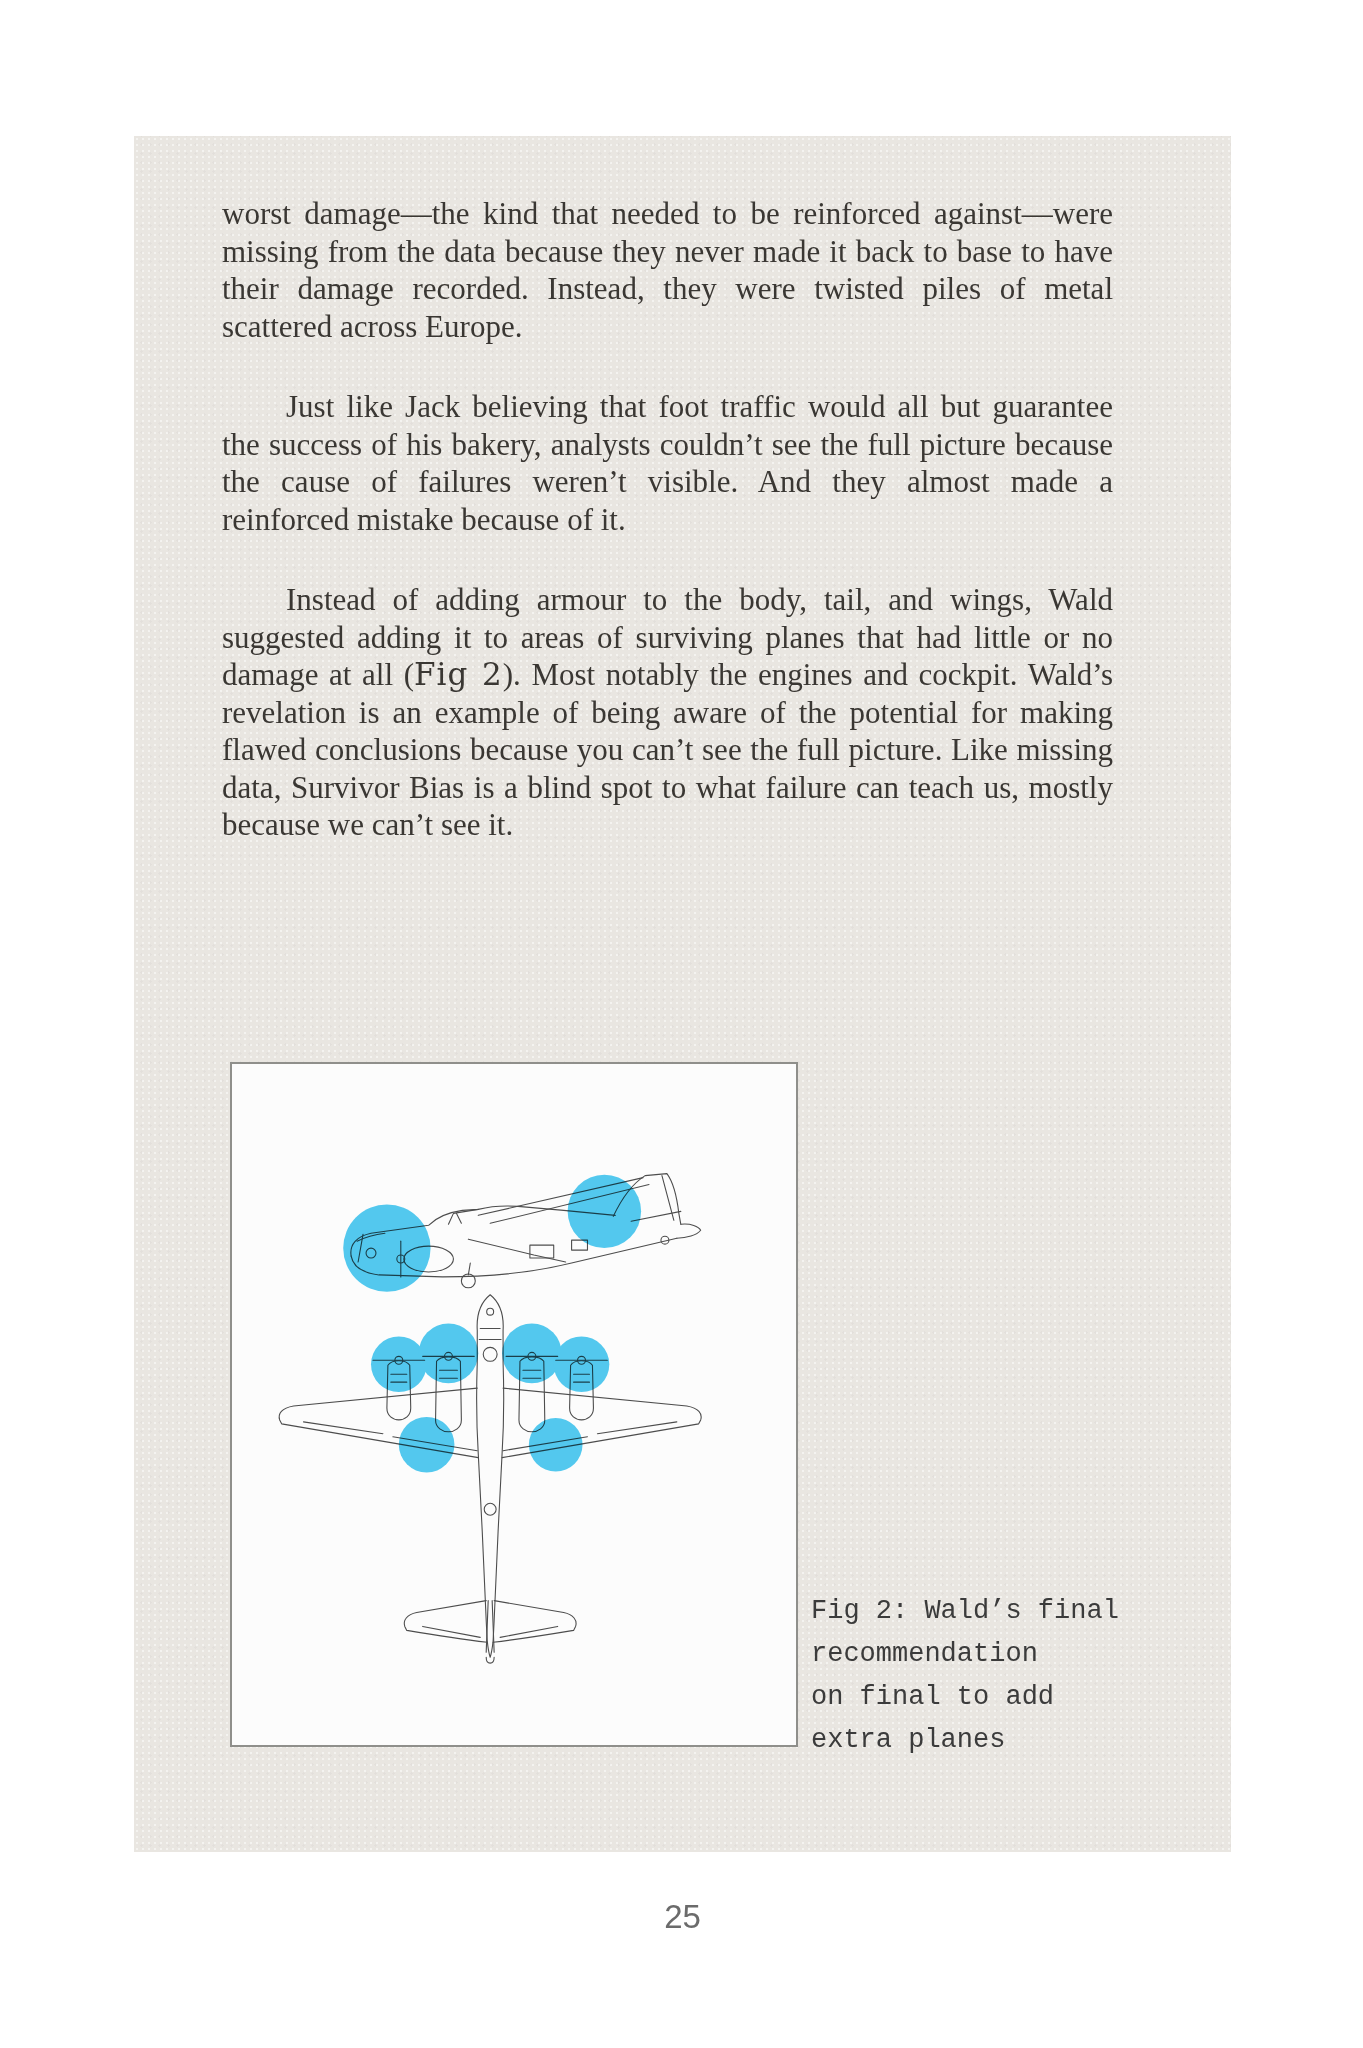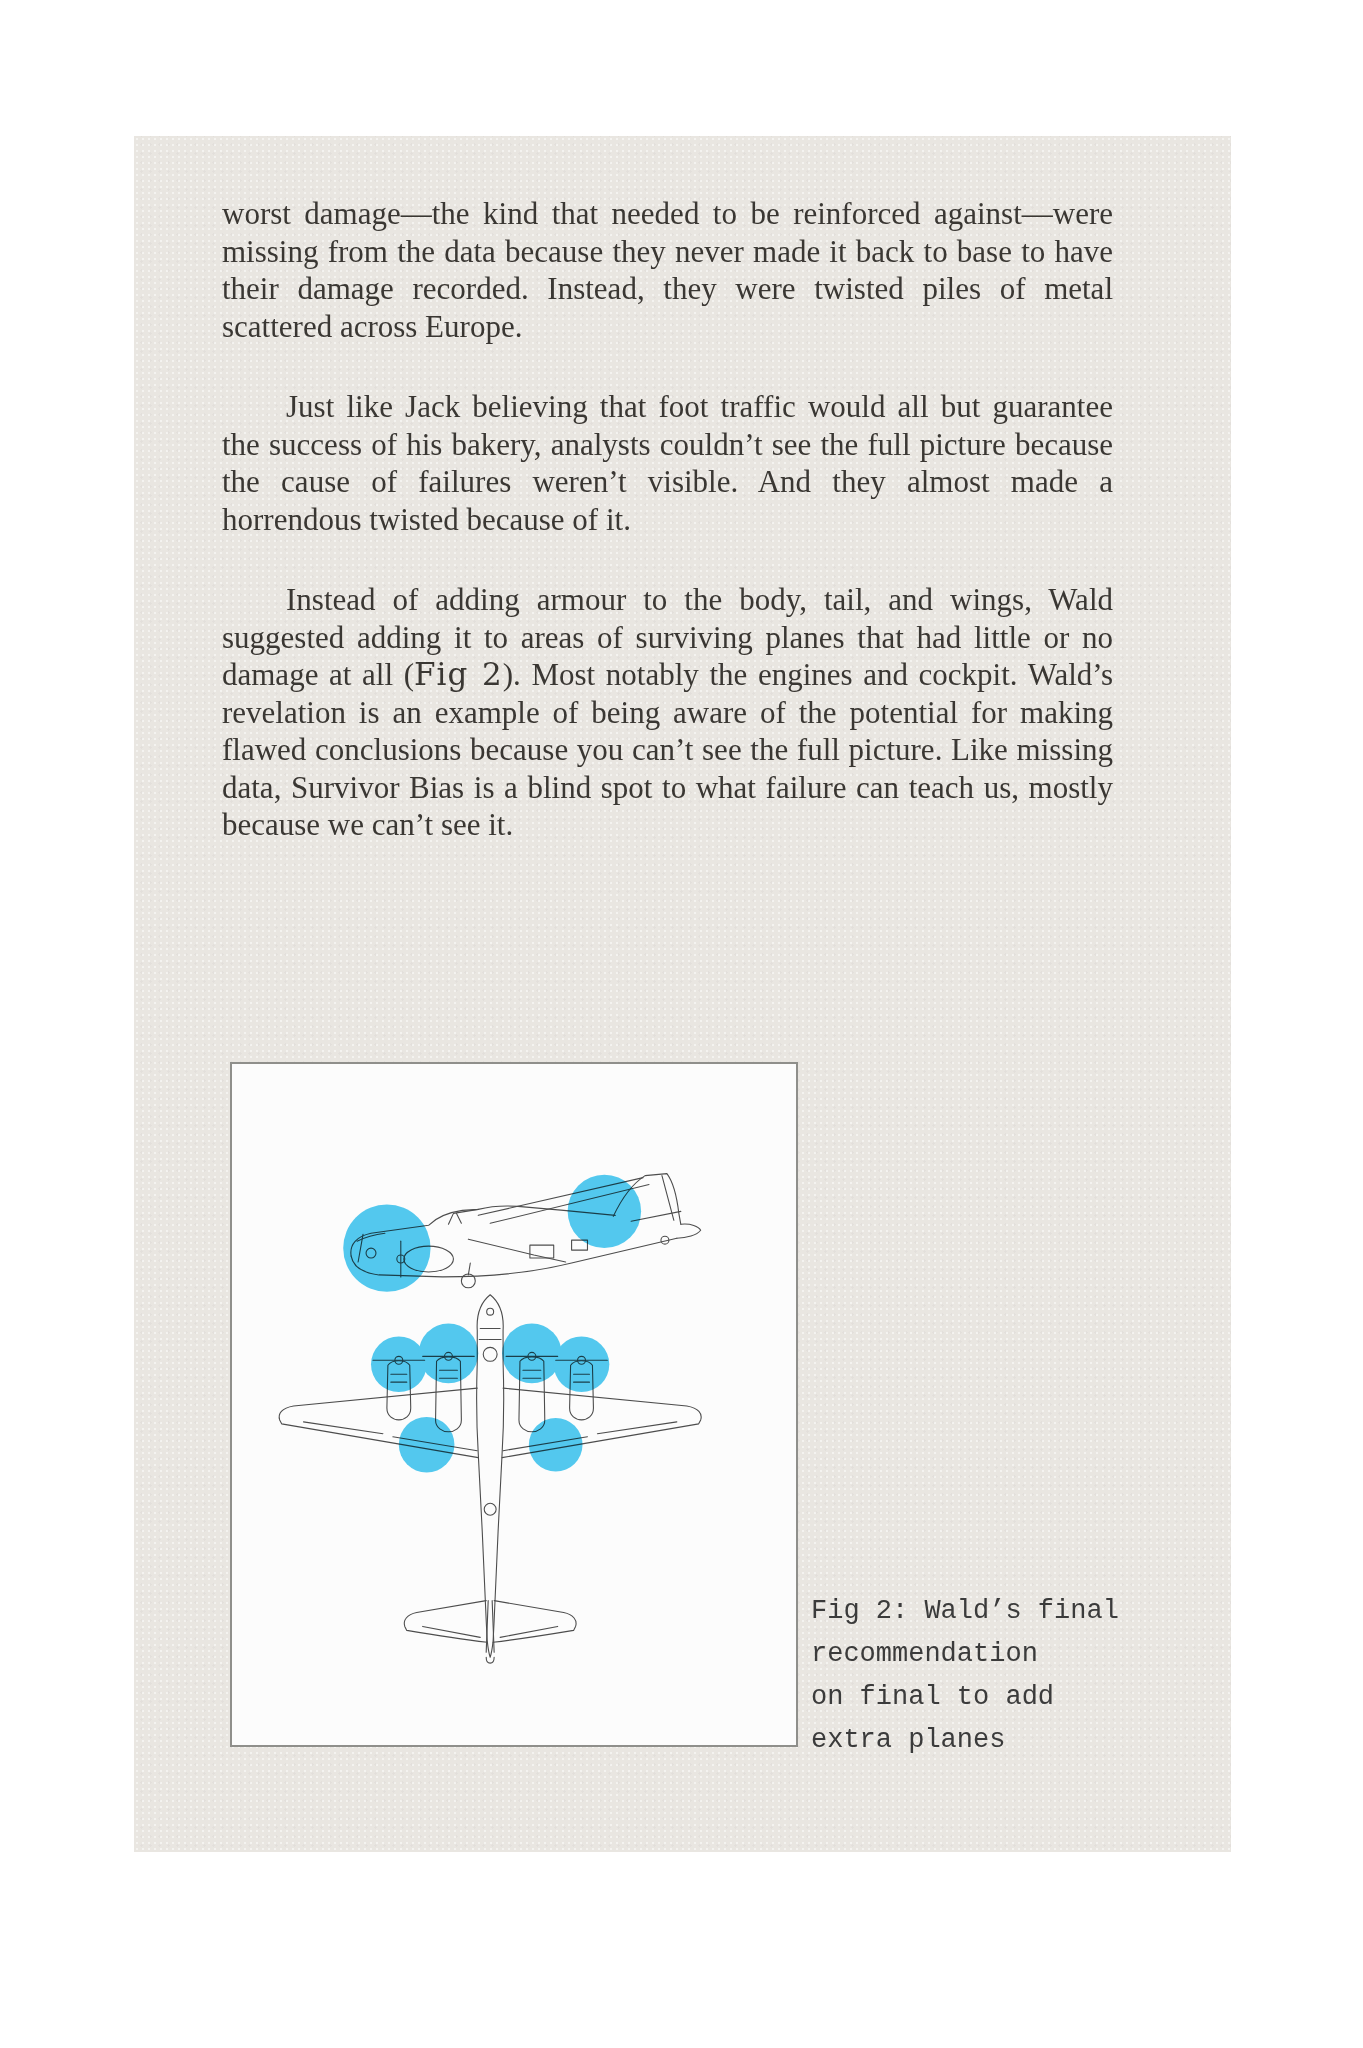--- a/index.html
+++ b/index.html
@@ -52,21 +52,21 @@
   }
 </style>
 </head>
 <body>
 
 <div class="canvas">
   <div class="sheet">
 
     <div class="textblock">
       <p class="para">worst damage—the kind that needed to be reinforced against—were missing from the data because they never made it back to base to have their damage recorded. Instead, they were twisted piles of metal scattered across Europe.</p>
-      <p class="para indent">Just like Jack believing that foot traffic would all but guarantee the success of his bakery, analysts couldn’t see the full picture because the cause of failures weren’t visible. And they almost made a horrendous twisted because of it.</p>
+      <p class="para indent">Just like Jack believing that foot traffic would all but guarantee the success of his bakery, analysts couldn’t see the full picture because the cause of failures weren’t visible. And they almost made a reinforced mistake because of it.</p>
       <p class="para indent"><span>Instead of adding armour to the body, tail, and wings, Wald suggested adding it to areas of surviving planes that had little or no damage at all (</span><span class="figref">Fig 2</span><span>). Most notably the engines and cockpit. Wald’s revelation is an example of being aware of the potential for making flawed conclusions because you can’t see the full picture. Like missing data, Survivor Bias is a blind spot to what failure can teach us, mostly because we can’t see it.</span></p>
     </div>
 
     <div class="figure-box">
       <svg viewBox="0 0 568 685">
 
         <g class="plane-line">
 
           <path d="M120,193 C118,181 126,173 140,170 L198,162 C206,154 218,149 232,147 L248,146 C260,143 274,142 288,143 L334,147 L386,152"></path>
 
@@ -176,13 +176,14 @@
     </div>
 
     <div class="caption">
       <div>Fig 2: Wald’s final</div>
       <div>recommendation</div>
       <div>on final to add</div>
       <div>extra planes</div>
     </div>
   </div>
 
+  <div class="pagenum">25</div>
 </div>
 
 </body></html>

